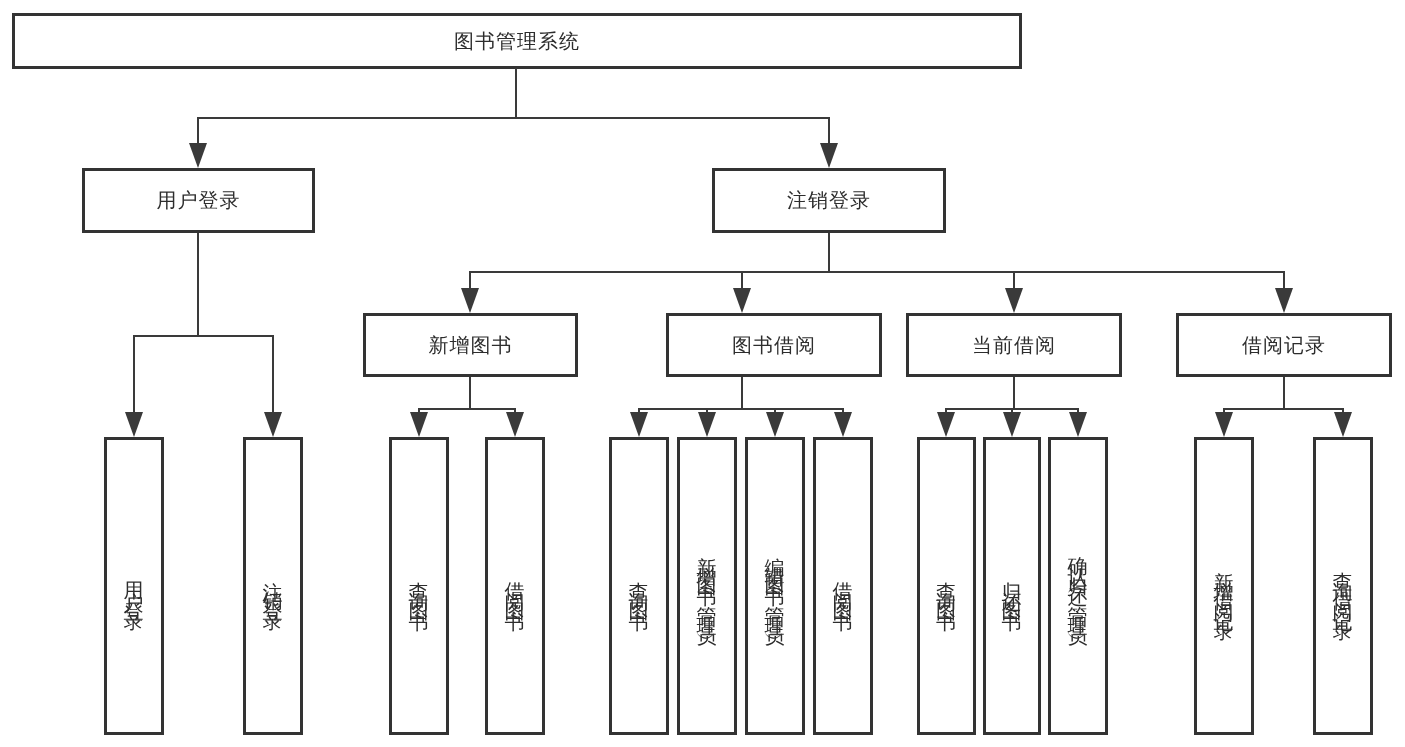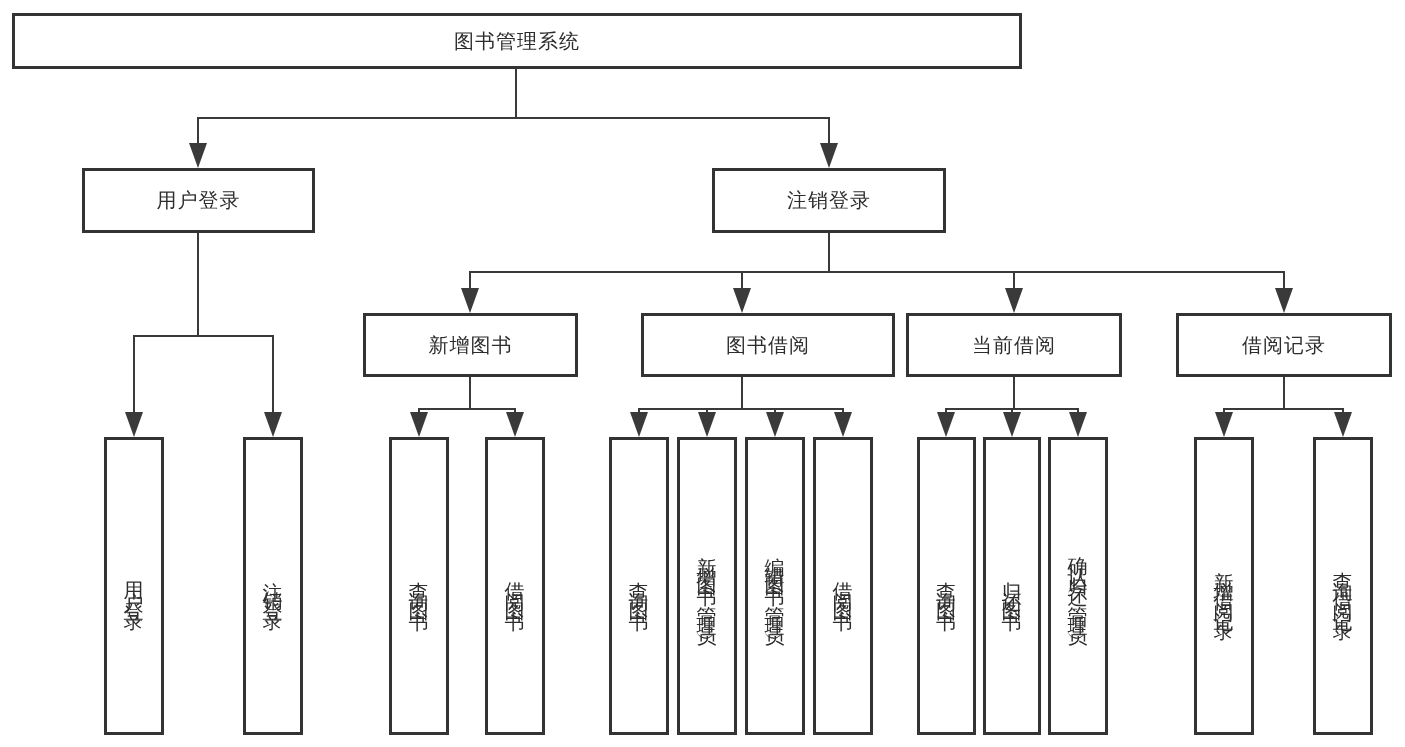--- a/index.html
+++ b/index.html
@@ -68,21 +68,21 @@
   <div class="line" style="left:1013px;top:271px;width:2px;height:19px"></div>
   <div class="line" style="left:1283px;top:271px;width:2px;height:19px"></div>
   <div class="arrow" style="left:461px;top:288px"></div>
   <div class="arrow" style="left:733px;top:288px"></div>
   <div class="arrow" style="left:1005px;top:288px"></div>
   <div class="arrow" style="left:1275px;top:288px"></div>
 
   <div class="hbox" style="left:363px;top:313px;width:215px;height:64px">
     <span>新增图书</span>
   </div>
-  <div class="hbox" style="left:641px;top:313px;width:254px;height:64px">
+  <div class="hbox" style="left:666px;top:313px;width:216px;height:64px">
     <span>图书借阅</span>
   </div>
   <div class="hbox" style="left:906px;top:313px;width:216px;height:64px">
     <span>当前借阅</span>
   </div>
   <div class="hbox" style="left:1176px;top:313px;width:216px;height:64px">
     <span>借阅记录</span>
   </div>
 
   <div class="line" style="left:469px;top:377px;width:2px;height:32px"></div>

